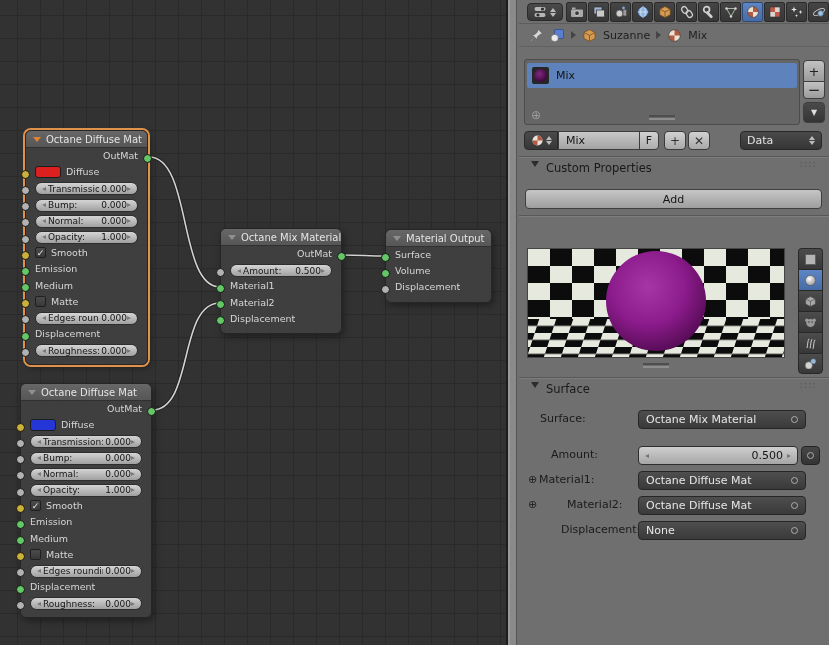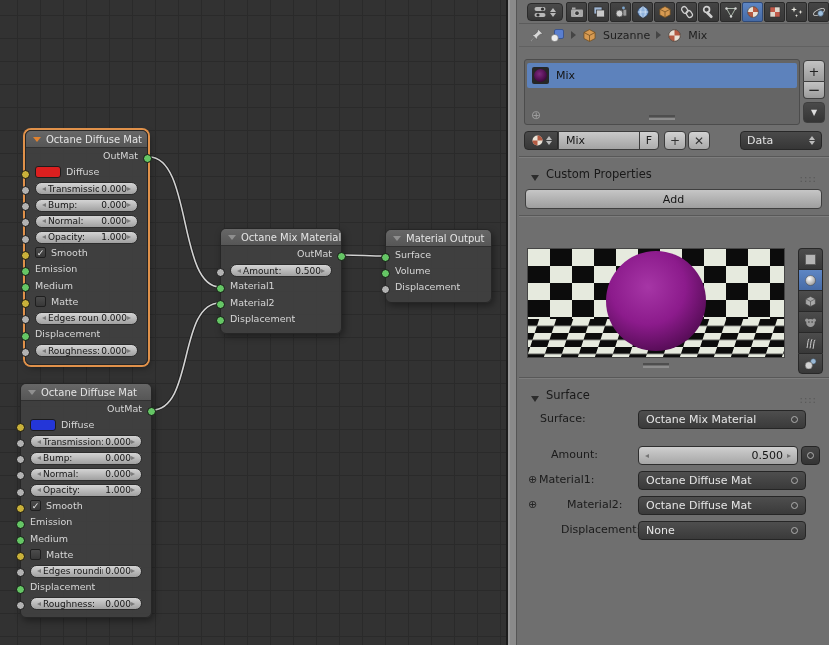--- a/index.html
+++ b/index.html
@@ -72,21 +72,21 @@
   .namefield{position:absolute;left:39px;top:0;width:82px;height:19px;background:linear-gradient(#c9c9c9,#a3a3a3);border:1px solid #3c3c3c;
     color:#161616;display:flex;align-items:center;padding:0 7px}
   .fbtn{position:absolute;left:120px;top:0;width:20px;height:19px;background:linear-gradient(#d2d2d2,#adadad);border:1px solid #3c3c3c;border-radius:0 4px 4px 0;
     display:flex;align-items:center;justify-content:center;color:#222}
   .pxbtn{position:absolute;top:0;width:22px;height:19px;background:linear-gradient(#d2d2d2,#a8a8a8);border:1px solid #3c3c3c;border-radius:4px;
     display:flex;align-items:center;justify-content:center;color:#333;font-size:12px}
   .datadd{position:absolute;left:221px;top:0;width:82px;height:19px;background:linear-gradient(#4a4a4a,#363636);border:1px solid #282828;border-radius:4px;
     color:#e4e4e4;display:flex;align-items:center;justify-content:space-between;padding:0 6px}
 
   .sep{position:absolute;left:0;width:310px;height:2px;border-top:1px solid #585858;border-bottom:1px solid #7d7d7d}
-  .phead{position:absolute;left:0;width:310px;height:20px;display:flex;align-items:flex-end;gap:7px;padding:0 12px;font-size:11.5px;color:#191919}
+  .phead{position:absolute;left:0;width:310px;height:20px;display:flex;align-items:flex-start;gap:7px;padding:0 12px;font-size:11.5px;color:#191919}
   .ptri{width:0;height:0;border-left:4.5px solid transparent;border-right:4.5px solid transparent;border-top:6px solid #2c2c2c}
   .grips{margin-left:auto;color:#555;font-size:10px;letter-spacing:1px;line-height:0.5}
   .addbtn{position:absolute;left:6px;top:189px;width:297px;height:20px;background:linear-gradient(#c6c6c6,#9e9e9e);border:1px solid #3f3f3f;border-radius:4px;
     display:flex;align-items:center;justify-content:center;color:#161616}
 
   .previewimg{position:absolute;left:8px;top:248px;width:258px;height:110px;border:1px solid #454545}
   .previewgrip{position:absolute;left:124px;top:363px}
   .pvcol{position:absolute;left:279px;top:248px;width:25px}
   .pvbtn{width:25px;height:21px;background:linear-gradient(#4c4c4c,#383838);border:1px solid #282828;border-bottom:none;
     display:flex;align-items:center;justify-content:center}

